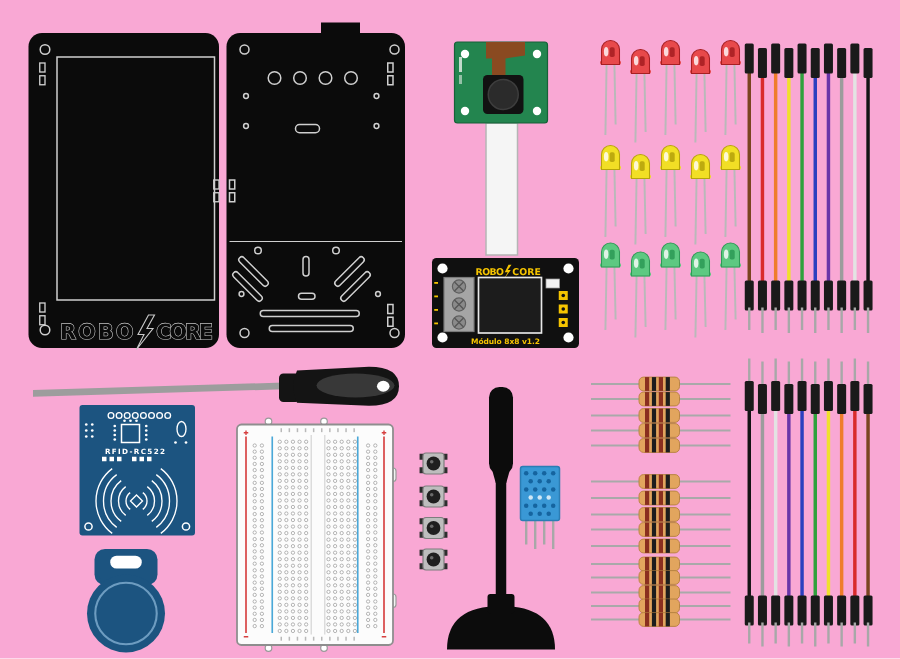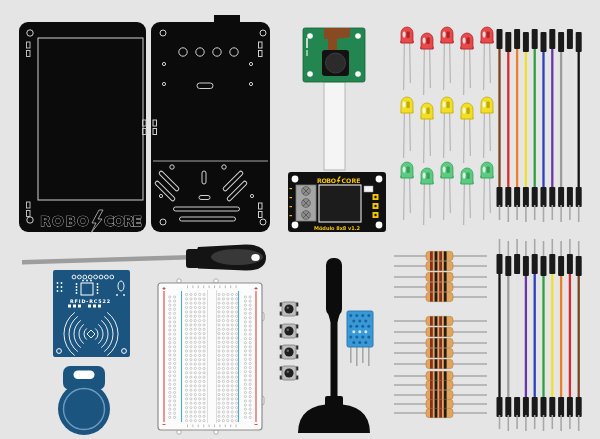--- a/index.html
+++ b/index.html
@@ -1,16 +1,16 @@
 <!DOCTYPE html>
 <html><head>
 <meta charset="utf-8">
 <style>
   html,body{margin:0;padding:0;background:#ffffff;}
-  .stage{position:relative;width:600px;height:439px;background:#e5e5e5;overflow:hidden;}
+  .stage{position:relative;width:600px;height:439px;background:#f9a8d4;overflow:hidden;}
   svg text{font-family:"DejaVu Sans",sans-serif;}
   .logo-main{font-size:14px;font-weight:bold;letter-spacing:2px;fill:#0b0b0b;stroke:#c9c9c9;stroke-width:0.75;paint-order:stroke;}
   .brand-small{font-size:6.2px;font-weight:bold;}
   .label-small{font-size:5px;font-weight:bold;}
   .rfid-label{font-size:4.8px;font-weight:bold;}
 </style>
 </head>
 <body>
 
 <div class="stage">

